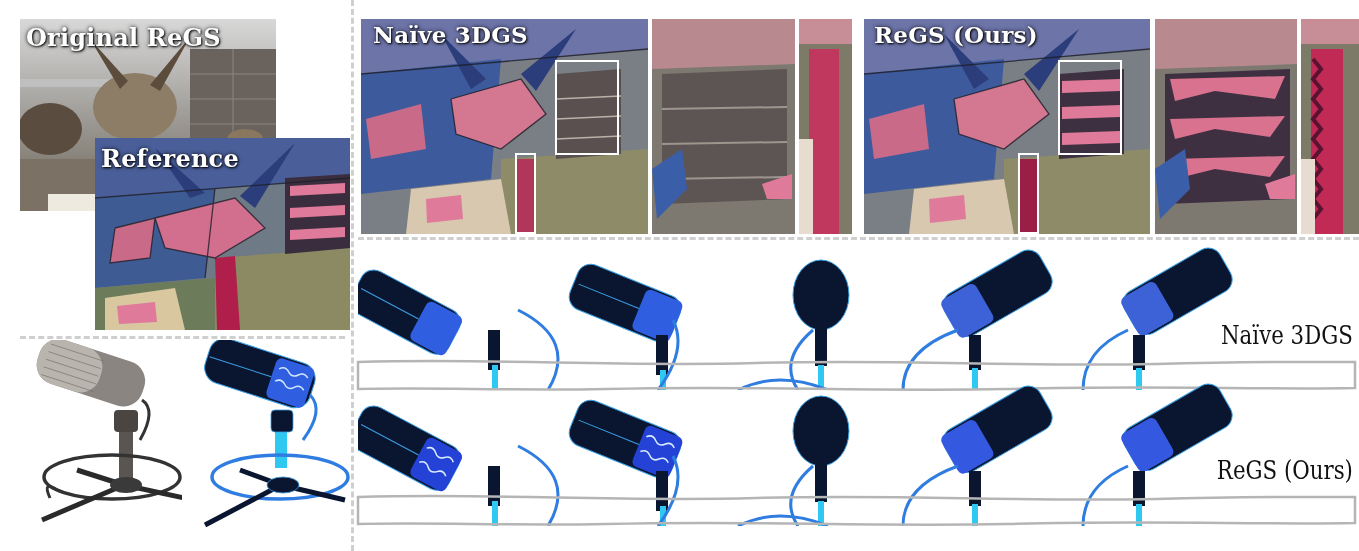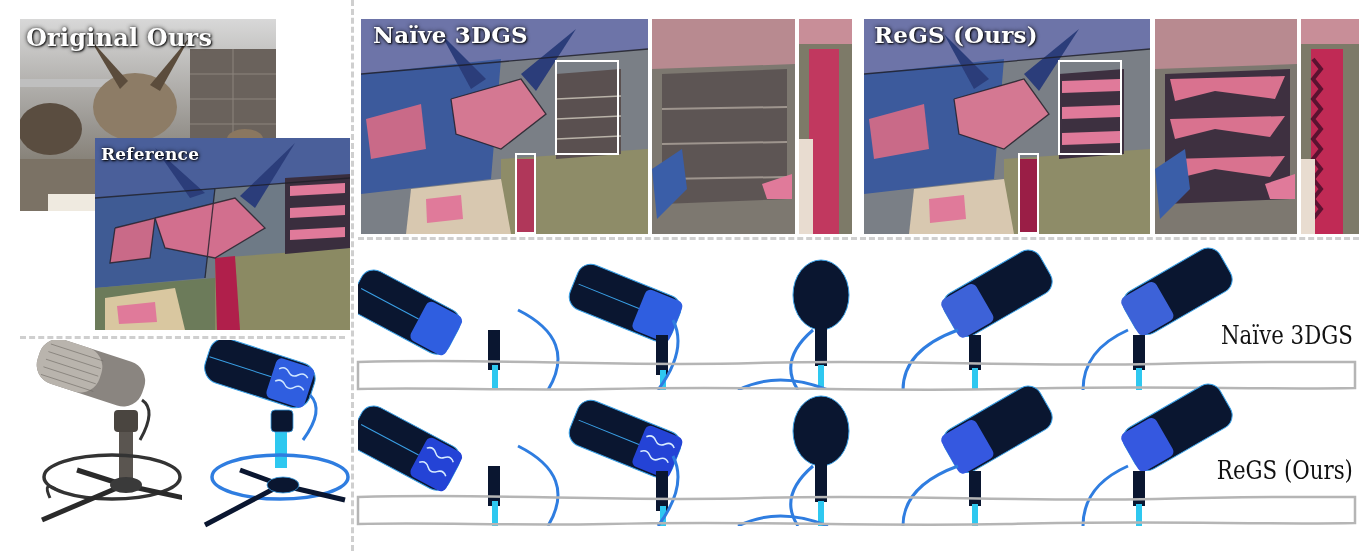--- a/index.html
+++ b/index.html
@@ -46,21 +46,21 @@
       </g>
     <rect x="0" y="60" width="140" height="8" fill="#bfbfbf"></rect>
     <rect x="0" y="140" width="256" height="52" fill="#7b7265"></rect>
     <ellipse cx="115" cy="88" rx="42" ry="34" fill="#8d7c66"></ellipse>
     <path d="M100,70 L70,20 L108,62 Z" fill="#5b4c3c"></path>
     <path d="M130,66 L170,18 L140,72 Z" fill="#5b4c3c"></path>
     <ellipse cx="30" cy="110" rx="32" ry="26" fill="#5a4d40"></ellipse>
     <ellipse cx="225" cy="120" rx="18" ry="10" fill="#8a7760"></ellipse>
     <rect x="28" y="175" width="70" height="17" fill="#efeae0"></rect>
   </svg>
-  <div class="label-overlay" style="left:6px; top:4px; font-size:24px;">Original Ours</div>
+  <div class="label-overlay" style="left:6px; top:4px; font-size:24px;">Original ReGS</div>
 </div>
 
 <div class="photo" style="left:95px; top:138px; width:255px; height:192px;">
   <svg width="255" height="192" viewBox="0 0 255 192">
     <rect width="255" height="192" fill="#6e7a86"></rect>
     <polygon points="0,0 255,0 255,40 0,60" fill="#4a5f9a"></polygon>
     <polygon points="0,60 120,50 110,140 0,150" fill="#3f5b94"></polygon>
     <polygon points="120,120 255,110 255,192 120,192" fill="#8b8a63"></polygon>
     <polygon points="0,150 120,140 120,192 0,192" fill="#6c7b5a"></polygon>
     <polygon points="190,40 255,36 255,110 190,116" fill="#3a2e3e"></polygon>
@@ -76,21 +76,21 @@
     <polygon points="120,120 140,118 145,192 122,192" fill="#b01f4b"></polygon>
     <polygon points="10,160 80,150 90,192 10,192" fill="#d9c7a0"></polygon>
     <polygon points="22,168 60,164 62,184 24,186" fill="#e07a9a"></polygon>
     <g stroke="#1f1f28" stroke-width="1.3" fill="none" opacity="0.8">
       <polyline points="60,80 140,60 170,90 120,120 70,110 60,80"></polyline>
       <polyline points="20,90 60,80 55,120 15,125 20,90"></polyline>
       <line x1="0" y1="60" x2="255" y2="40"></line>
         <line x1="120" y1="50" x2="110" y2="140"></line>
     </g>
   </svg>
-  <div class="label-overlay" style="left:6px; top:6px; font-size:17px;">Reference</div>
+  <div class="label-overlay" style="left:6px; top:6px; font-size:24px;">Reference</div>
 </div>
 
 <div class="photo" style="left:361px; top:19px; width:287px; height:215px;">
   <svg width="287" height="215" viewBox="0 0 287 215">
     <rect width="287" height="215" fill="#7a7f86"></rect>
     <polygon points="0,0 287,0 287,30 0,55" fill="#6d74a8"></polygon>
     <polygon points="0,55 140,40 130,160 0,175" fill="#3c5a9c"></polygon>
     <polygon points="140,140 287,130 287,215 140,215" fill="#8e8c68"></polygon>
     <polygon points="195,55 260,50 260,135 195,140" fill="#5a5050"></polygon>
     <g stroke="#b9b2a8" stroke-width="1.5">

